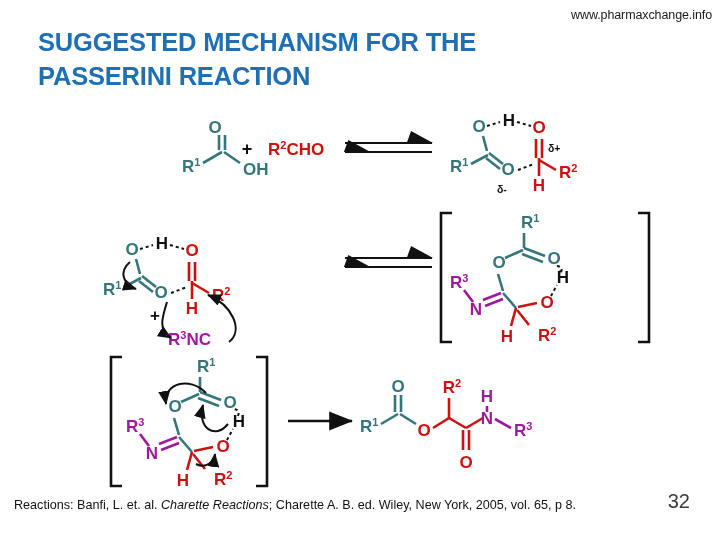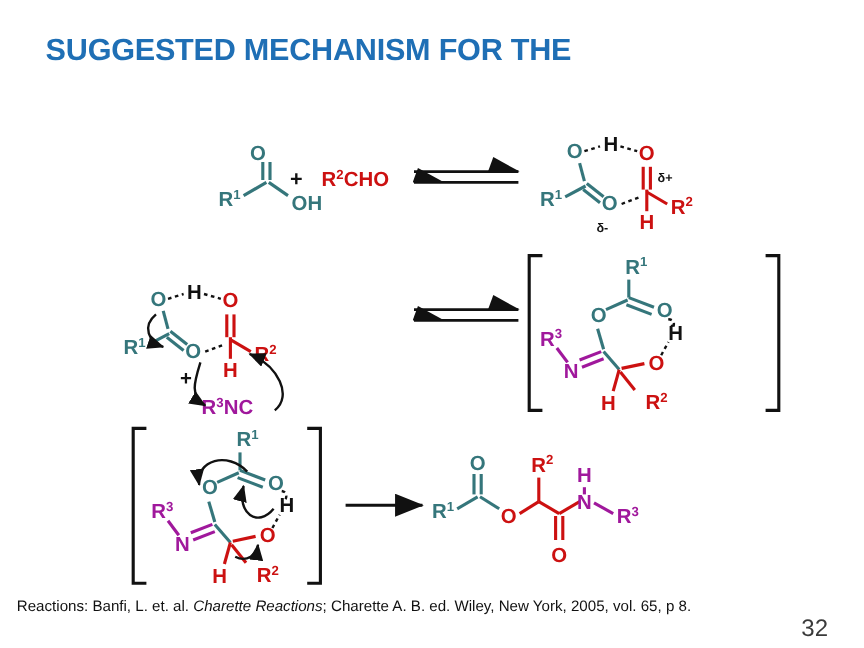--- a/index.html
+++ b/index.html
@@ -24,34 +24,36 @@
   }
 
   .canvas{position:absolute;left:0;top:0;width:720px;height:540px;}
 
   .ref{
     position:absolute;left:14px;top:497px;width:600px;
     font-size:12.6px;color:#111;line-height:1.38;
   }
   .ref i{font-style:italic;}
   .pagenum{
-    position:absolute;right:30px;top:513px;
+    position:absolute;right:30px;top:490px;
     font-size:20px;color:#3a3a3a;
   }
   
   svg text{font-family:"Liberation Sans", sans-serif;font-weight:bold;}
 </style>
 </head>
 <body>
 
 <div class="slide">
 
+  <div class="site-url">www.pharmaxchange.info</div>
 
   <div class="title">
     <span>SUGGESTED MECHANISM FOR THE</span><br>
+    <span>PASSERINI REACTION</span>
   </div>
 
   <svg class="canvas" viewBox="0 0 720 540">
     <defs>
       <marker id="arrowFull" markerWidth="10" markerHeight="8" refX="9.5" refY="4" orient="auto">
         <path d="M0,0 L10,4 L0,8 Z" fill="#111"></path>
       </marker>
       <marker id="harpoonUp" markerWidth="12" markerHeight="7" refX="11.5" refY="6.5" orient="auto">
         <path d="M0,6.5 L12,6.5 L2,1 Z" fill="#111"></path>
       </marker>

